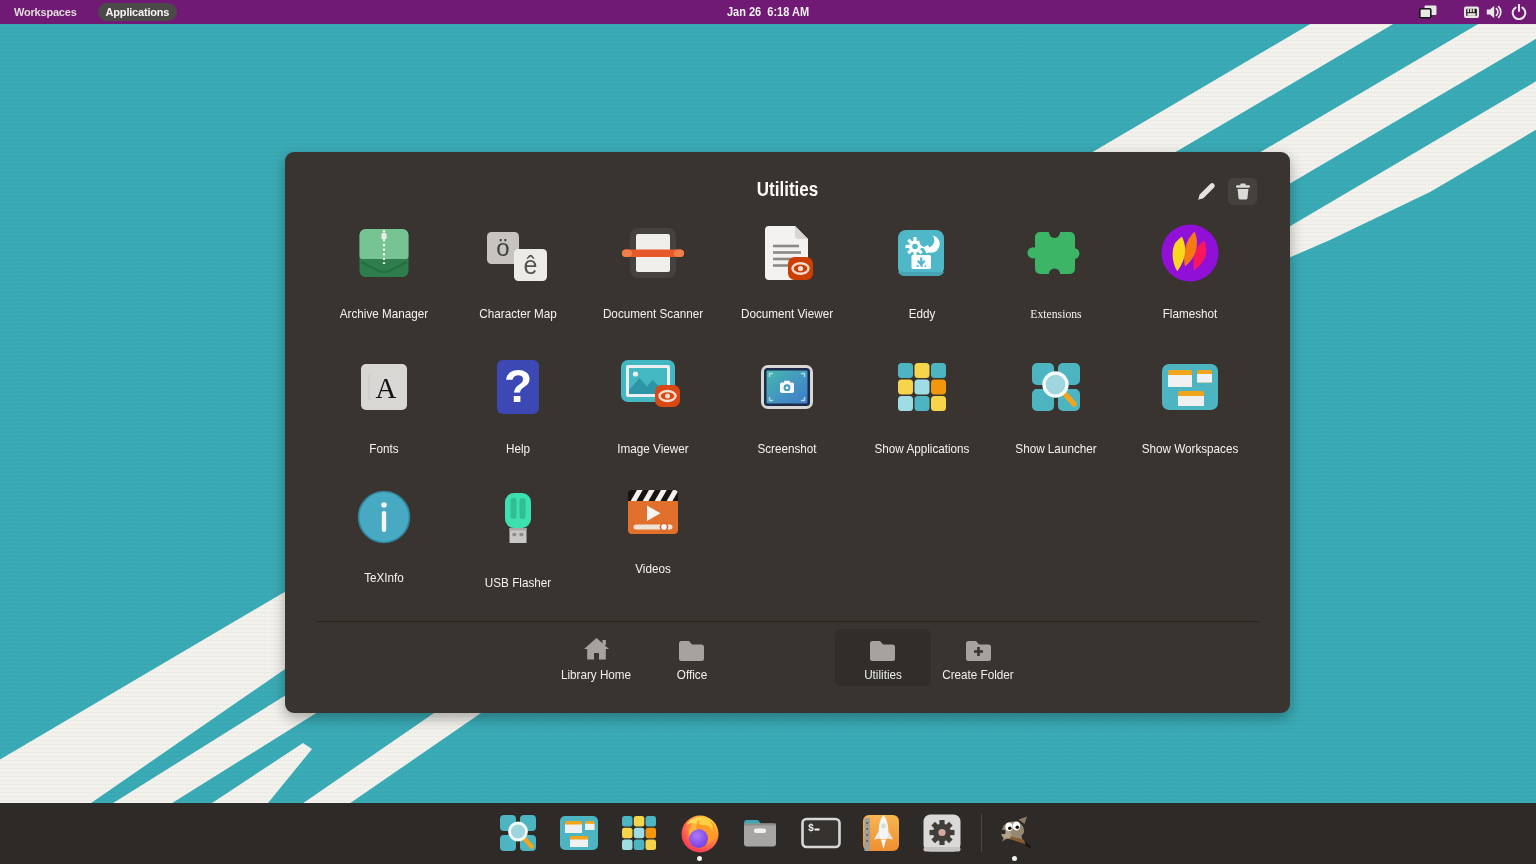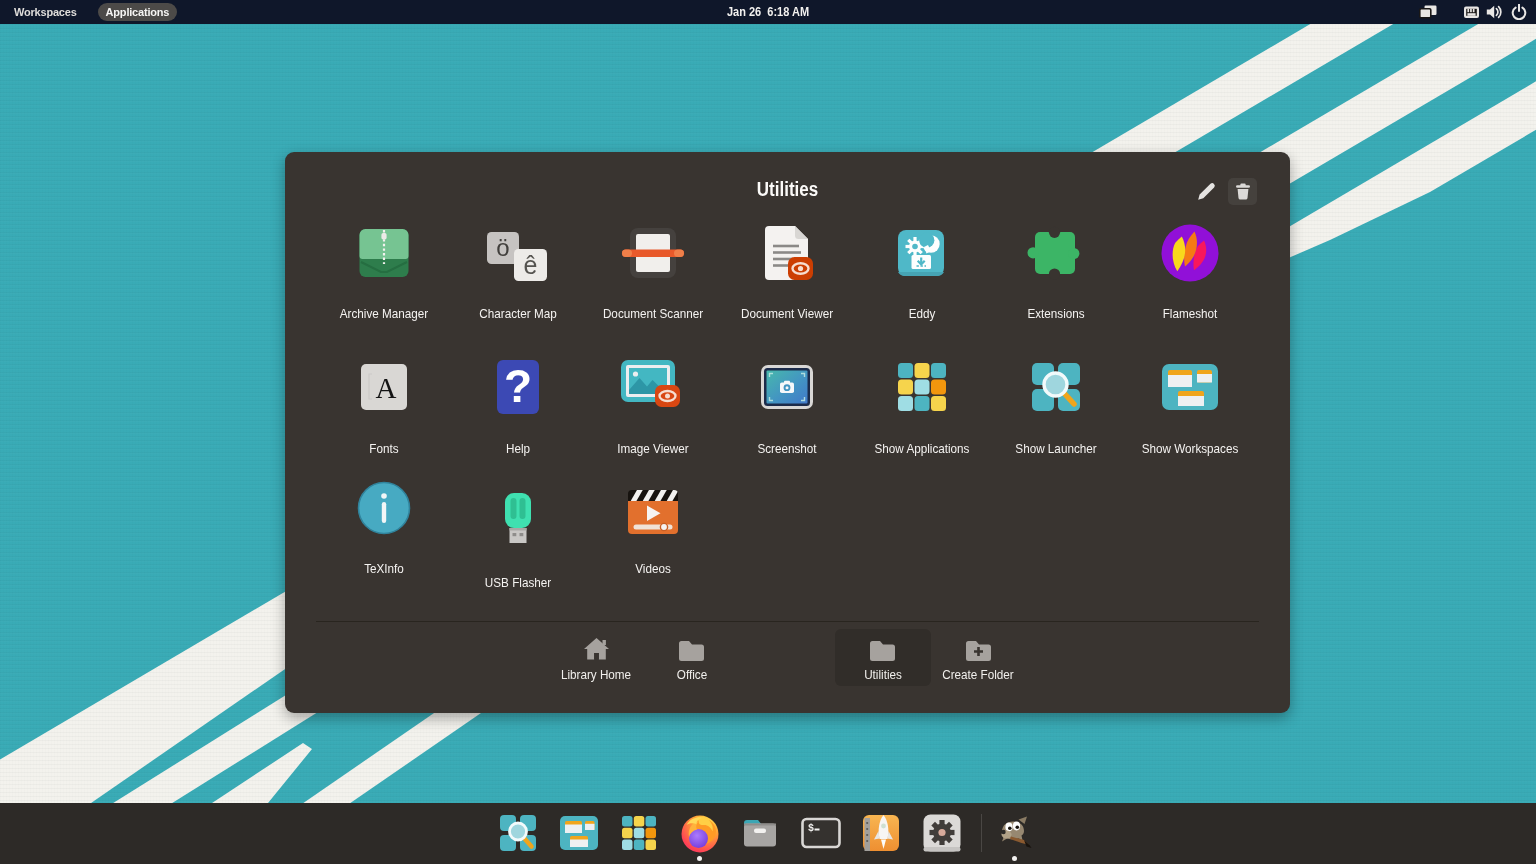--- a/index.html
+++ b/index.html
@@ -4,21 +4,21 @@
 <style>
 * { margin:0; padding:0; box-sizing:border-box; }
 html,body { width:1536px; height:864px; overflow:hidden; }
 body { font-family:"Liberation Sans", sans-serif; position:relative; background:#39abb6; }
 #wall { position:absolute; left:0; top:0; }
 #tex { position:absolute; left:0; top:0; width:1536px; height:864px;
   background:
    repeating-linear-gradient(180deg, rgba(20,40,40,0.03) 0 1px, rgba(255,255,255,0.015) 1px 2px, rgba(0,0,0,0) 2px 4px),
    repeating-linear-gradient(90deg, rgba(20,40,40,0.012) 0 1px, rgba(0,0,0,0) 1px 3px); }
 
-#panel { position:absolute; left:0; top:0; width:1536px; height:24px; background:#0f172a; color:#e9e7e5;padding-left:24px; }
+#panel { position:absolute; left:0; top:0; width:1536px; height:24px; background:#701a75; color:#e9e7e5;padding-left:24px; }
 #panel .left { position:absolute; left:14px; top:0; height:24px; display:flex; align-items:center; gap:9px; }
 .wsp { font-size:11px; font-weight:bold; color:#dfddda; letter-spacing:-0.2px; }
 .apill { background:#4c4a48; border-radius:10px; padding:3px 8px; font-size:11px; font-weight:bold; color:#f6f5f3; letter-spacing:-0.2px;margin-left:12px; }
 #clock { position:absolute; left:0; top:0; width:1536px; height:24px; text-align:center; line-height:24px; font-size:12.5px; font-weight:bold; color:#f2f1ef; transform:scaleX(0.88); }
 #sysicons { position:absolute; right:0; top:0; height:24px; display:flex; align-items:center; }
 
 #popup { position:absolute; left:265px; top:152px; width:1005px; height:561px; background:#393430; border-radius:9px; box-shadow:0 5px 14px rgba(0,0,0,.32);margin-left:20px; }
 #ptitle { position:absolute; left:0; top:25px; width:100%; text-align:center; font-size:20px; line-height:24px; font-weight:bold; color:#fbfaf8; transform:scaleX(0.85); }
 #pbtns { position:absolute; right:33px; top:26px; display:flex; gap:8px; }
 .pbtn { width:29px; height:27px; border-radius:5px; display:flex; align-items:center; justify-content:center; }
@@ -180,21 +180,21 @@
 <circle cx="37" cy="19" r="8.7" fill="#fdfefe"></circle>
 <circle cx="32.8" cy="15.2" r="7.6" fill="#4fb8c8"></circle>
 <path d="M30 22 l4 -2 3 6 -4.5 2.5 z" fill="#fdfefe"></path>
 <rect x="17.5" y="30" width="19.5" height="14" rx="1.5" fill="#fdfefe"></rect>
 <path d="M27.2 32.5 v6.5 m-3.5 -3.2 l3.5 3.7 l3.5 -3.7" stroke="#4fb8c8" stroke-width="2.2" fill="none"></path>
 <line x1="22.5" y1="41" x2="32" y2="41" stroke="#4fb8c8" stroke-width="1.6" stroke-dasharray="2.4 1.6"></line>
 </svg>
         </div>
         <div class="lb">Eddy</div>
       </div>
-      <div class="app" style="left: 672px; top: 33px;">
+      <div class="app" style="left: 672px; top: 33px; font-family: Liberation Serif, serif;">
         <div class="ic">
           <svg width="60" height="57" viewBox="0 0 60 57">
 <g fill="#3cb566">
 <rect x="9" y="8" width="40" height="42" rx="5"></rect>
 <circle cx="7.1" cy="28.8" r="5.6"></circle>
 <circle cx="47.8" cy="29.5" r="5.6"></circle>
 </g>
 <circle cx="28.5" cy="8.3" r="5.6" fill="#393430"></circle>
 <circle cx="28.5" cy="50" r="5.6" fill="#393430"></circle>
 </svg>
@@ -310,21 +310,21 @@
               <rect x="7" y="13" width="24" height="12" fill="#eef0f2"></rect>
 <rect x="36" y="8" width="15" height="12.5" rx="2" fill="#f0a51c"></rect>
               <rect x="36" y="12" width="15" height="8.5" fill="#eef0f2"></rect>
 <rect x="17" y="29" width="26" height="15" rx="2" fill="#f0a51c"></rect>
               <rect x="17" y="34" width="26" height="10" fill="#eef0f2"></rect>
 </g>
 </svg>
         </div>
         <div class="lb">Show Workspaces</div>
       </div>
-      <div class="app" style="left: 0px; top: 288px;">
+      <div class="app" style="left: 0px; top: 297px;">
         <div class="ic">
           <svg width="56" height="56" viewBox="0 0 56 56">
 <circle cx="28" cy="28" r="25.5" fill="#47aac2" stroke="#30839c" stroke-width="1.6"></circle>
 <circle cx="28" cy="16" r="2.8" fill="#f2f6f7"></circle>
 <rect x="25.8" y="22" width="4.4" height="21" rx="2.2" fill="#f2f6f7"></rect>
 </svg>
         </div>
         <div class="lb">TeXInfo</div>
       </div>
       <div class="app" style="left: 134.4px; top: 302px;">

